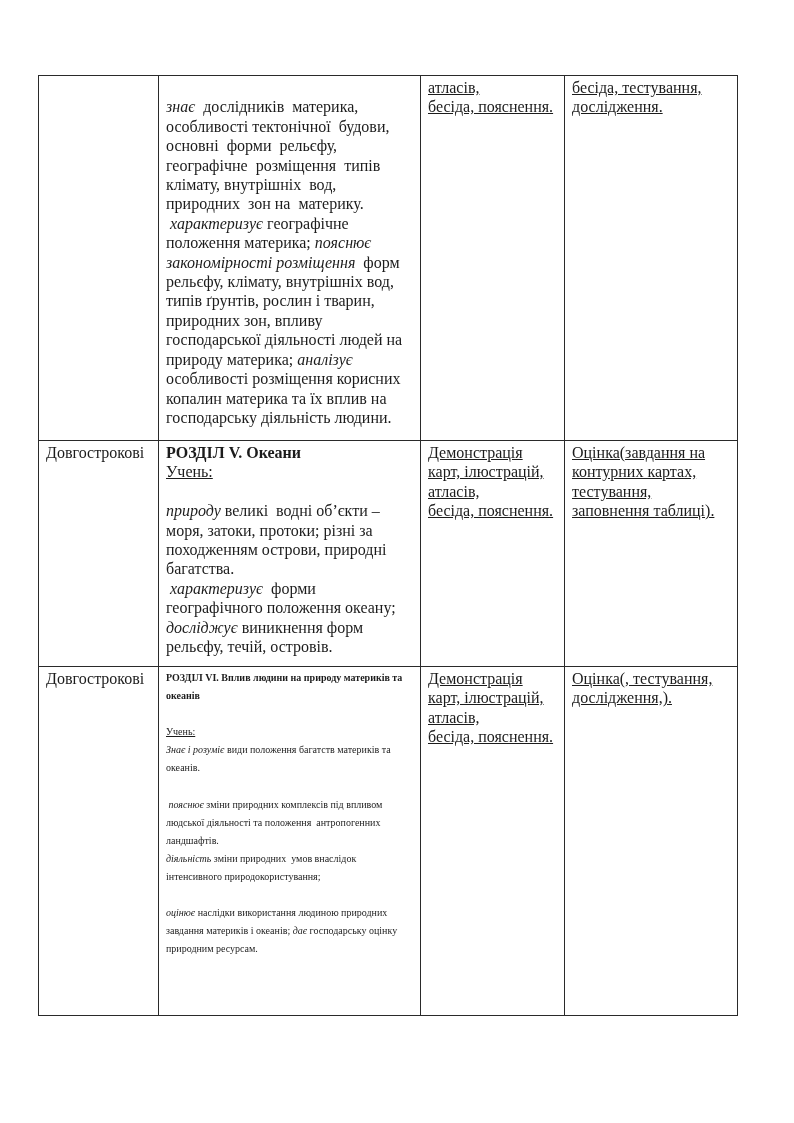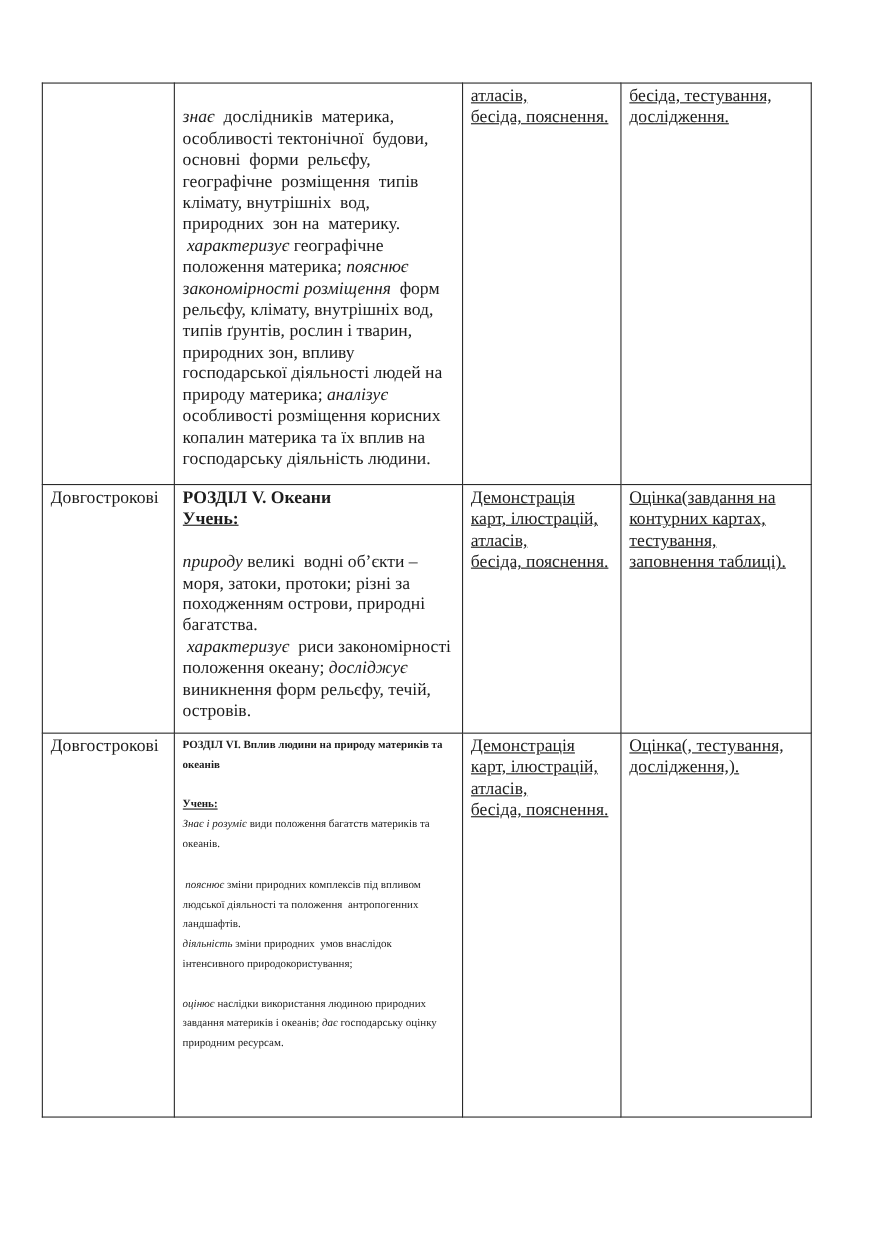--- a/index.html
+++ b/index.html
@@ -42,21 +42,21 @@
   .clip { overflow: hidden; }
   .r1 { height: 360px; }
   .r2 { height: 221px; }
   .r3 { height: 344px; }
   .req3 { font-size: 10px; line-height: 18.1px; }
   .pre { white-space: pre-wrap; text-decoration: underline; }
   .para { white-space: pre-wrap; margin: 0; }
   .s-n { }
   .s-i { font-style: italic; }
   .s-b { font-weight: bold; margin-top: 42px; }
-  .s-u { text-decoration: underline; font-weight: bold; }
+  .s-u { text-decoration: underline; }
 </style>
 </head>
 <body>
 
 <div class="sheet">
   <table class="doc">
     <colgroup>
       <col class="c1">
         <col class="c2">
         <col class="c3">
@@ -86,21 +86,21 @@
       <tr>
         <td>
           <div class="clip r2">Довгострокові</div>
         </td>
         <td>
           <div class="clip r2">
               <div class="para"><span class="s-b">РОЗДІЛ V. Океани</span></div>
               <div class="para"><span class="s-u">Учень:</span></div>
               <div class="para">&nbsp;</div>
               <div class="para"><span class="s-i">природу</span><span class="s-n"> великі  водні об’єкти – моря, затоки, протоки; різні за походженням острови, природні багатства.</span></div>
-              <div class="para"><span class="s-n"> </span><span class="s-i">характеризує</span><span class="s-n">  риси закономірності положення океану; </span><span class="s-i">досліджує</span><span class="s-n"> виникнення форм рельєфу, течій, островів.</span></div>
+              <div class="para"><span class="s-n"> </span><span class="s-i">характеризує</span><span class="s-n">  форми географічного положення океану; </span><span class="s-i">досліджує</span><span class="s-n"> виникнення форм рельєфу, течій, островів.</span></div>
             </div>
         </td>
         <td>
           <div class="clip r2 pre">Демонстрація
 карт, ілюстрацій,
 атласів,
 бесіда, пояснення.</div>
         </td>
         <td>
           <div class="clip r2 pre">Оцінка(завдання на

